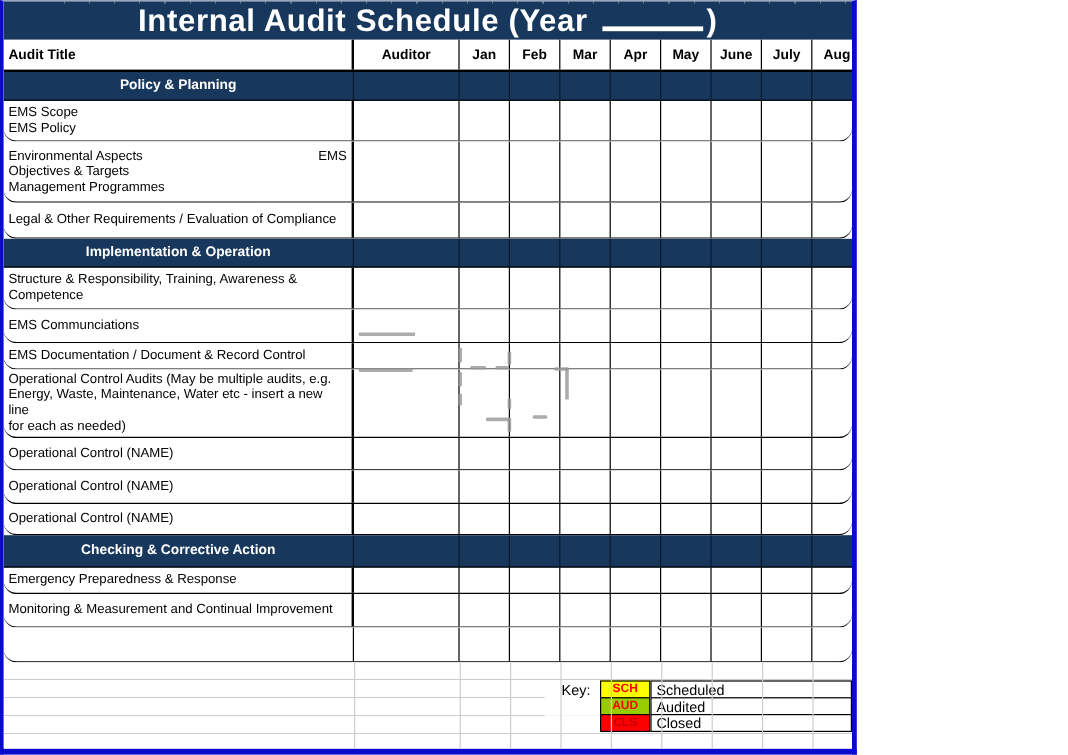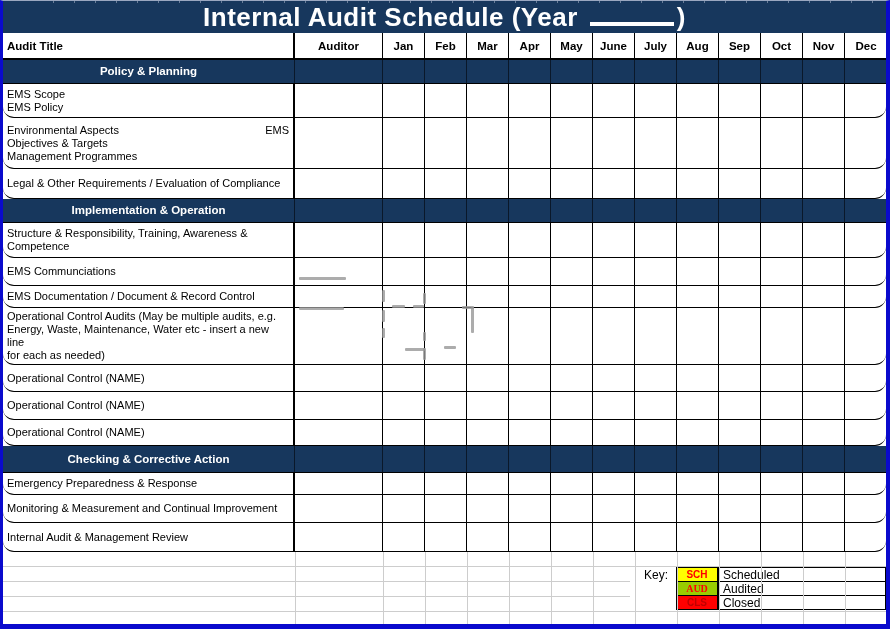--- a/index.html
+++ b/index.html
@@ -1,17 +1,17 @@
 <!DOCTYPE html>
 <html><head>
 <meta charset="utf-8">
 <style>
   html,body{margin:0;padding:0;background:#fff;}
   .sheet{
-    position:relative;width:890px;height:629px;box-sizing:border-box;
+    position:relative;width:714px;height:629px;box-sizing:border-box;
     border-left:3px solid var(--frame);border-right:4px solid var(--frame);
     border-bottom:5px solid var(--frame);border-top:1px solid #9aa7c0;
     background:#fff;display:flex;flex-direction:column;overflow:hidden;
     font-family:"Liberation Sans",sans-serif;color:#000;
   }
   
   .title-band{
     height:32px;flex:0 0 32px;background:var(--band);color:#fff;
     display:flex;align-items:center;justify-content:center;
     font-weight:bold;font-size:26px;letter-spacing:.5px;position:relative;
@@ -370,23 +370,20 @@
         <div class="cell"></div>
         <div class="cell"></div>
         <div class="cell"></div>
         <div class="cell"></div>
         <div class="cell"></div>
         <div class="cell"></div>
         <div class="cell"></div>
         <div class="cell"></div>
       </div>
       <div class="trow item-row">
-        <div class="cell title-col tcell">
-          <div class="line"><span>Internal Audit &amp; Management Review</span></div>
-        </div>
         <div class="cell"></div>
         <div class="cell"></div>
         <div class="cell"></div>
         <div class="cell"></div>
         <div class="cell"></div>
         <div class="cell"></div>
         <div class="cell"></div>
         <div class="cell"></div>
         <div class="cell"></div>
         <div class="cell"></div>
@@ -395,21 +392,21 @@
         <div class="cell"></div>
       </div>
     </div>
 
   <div class="bottom" id="bottom">
     <div class="key" id="key">
         <div class="klabel">Key:</div>
         <div class="kcode" style="background: rgb(255, 255, 0); color: rgb(255, 0, 0);">SCH</div>
         <div class="kname">Scheduled</div>
         <div class="klabel"></div>
-        <div class="kcode" style="background: rgb(153, 204, 0); color: rgb(255, 0, 0); font-family: Liberation Serif, serif;">AUD</div>
+        <div class="kcode" style="background: rgb(153, 204, 0); color: rgb(255, 0, 0);">AUD</div>
         <div class="kname">Audited</div>
         <div class="klabel"></div>
         <div class="kcode" style="background: rgb(255, 0, 0); color: rgb(192, 0, 0);">CLS</div>
         <div class="kname">Closed</div>
       </div>
   <div class="vline" style="left: 292px;"></div>
       <div class="vline" style="left: 380px;"></div>
       <div class="vline" style="left: 422px;"></div>
       <div class="vline" style="left: 464px;"></div>
       <div class="vline" style="left: 506px;"></div>

